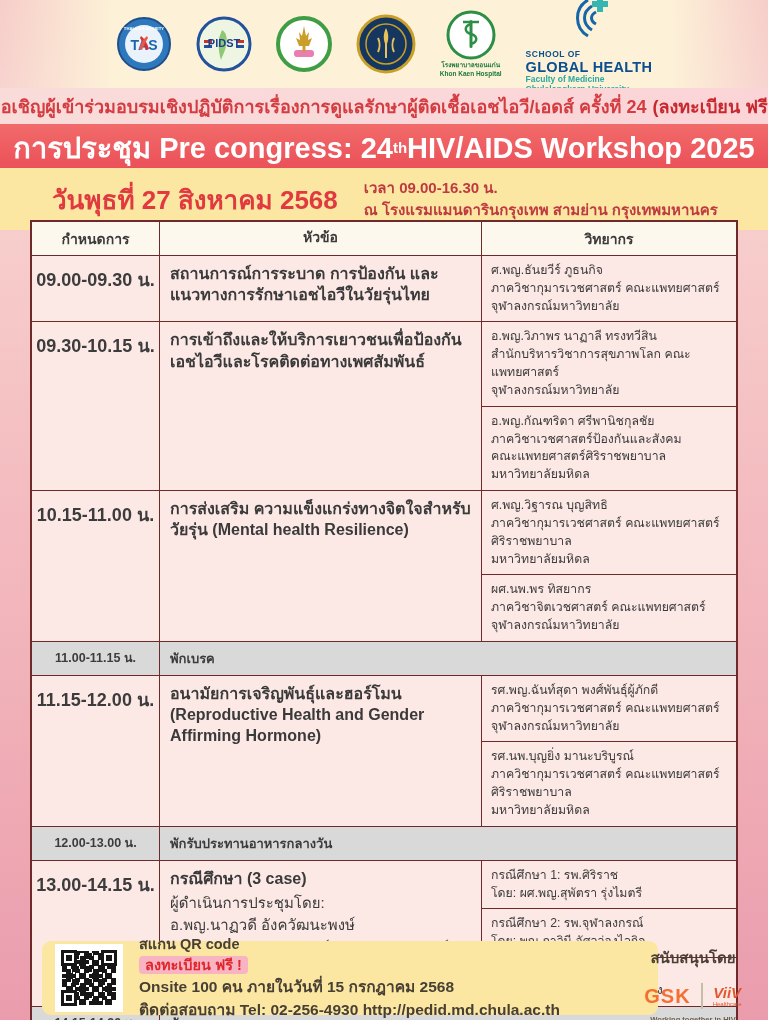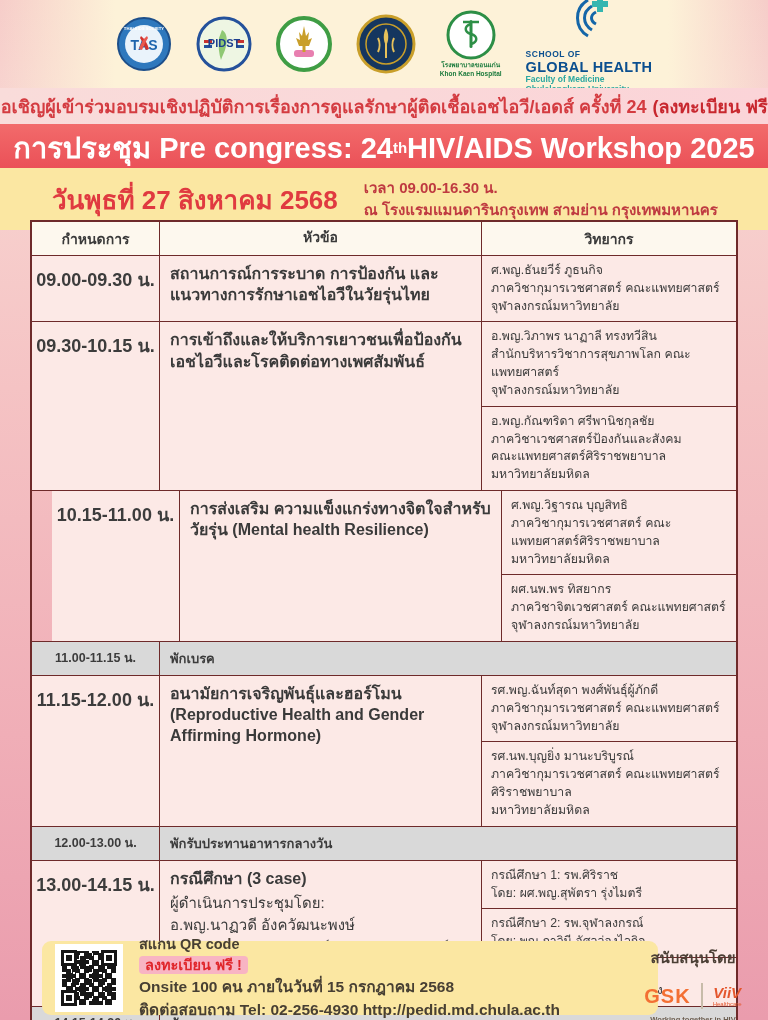--- a/index.html
+++ b/index.html
@@ -60,21 +60,21 @@
   .sp:last-child{ border-bottom:none; }
   .sp span{ display:block; }
   .t-head .hc{ background:#fdf8ee; text-align:center; font-size:14px; font-weight:700; color:#3a3a3a;
                padding-top:6px; padding-bottom:5px; }
   .t-head .c-time,.t-head .c-topic{ background:#fdf8ee; }
   .t-head .c-sphead{ flex:1; background:#fdf8ee; }
   .t-break .c-time{ background:#d9d9d9; font-size:12.5px; padding-top:6px; }
   .break-label{ flex:1; background:#d9d9d9; font-size:13px; font-weight:700; color:#3c3c3c; padding:6px 10px; }
   .topic-sub{ font-weight:400; font-size:15px; line-height:1.5; margin-top:3px; color:#3c3c3c;}
   .topic-sub span{ display:block; }
-  .rH{ min-height:29px; } .r1{ min-height:52px; } .r2{ min-height:113px; } .r3{ min-height:111px;padding-left:20px; }
+  .rH{ min-height:29px; } .r1{ min-height:52px; } .r2{ min-height:113px; } .r3{ min-height:111px; }
   .rB{ min-height:27px; } .r5{ min-height:113px; } .r7{ min-height:126px; }
   
   .footer-band{
     position:absolute; left:42px; top:941px; width:616px; height:74px;
     background:#fbe7a2; border-radius:9px; display:flex; align-items:center;
   }
   .qr{ position:relative; margin-left:13px; width:68px; height:68px; background:#fff; flex:0 0 auto; }
   .qr-inner{ position:absolute; inset:7px;
     background:
       repeating-conic-gradient(#161616 0 25%, transparent 0 50%) 0 0/9px 9px,

